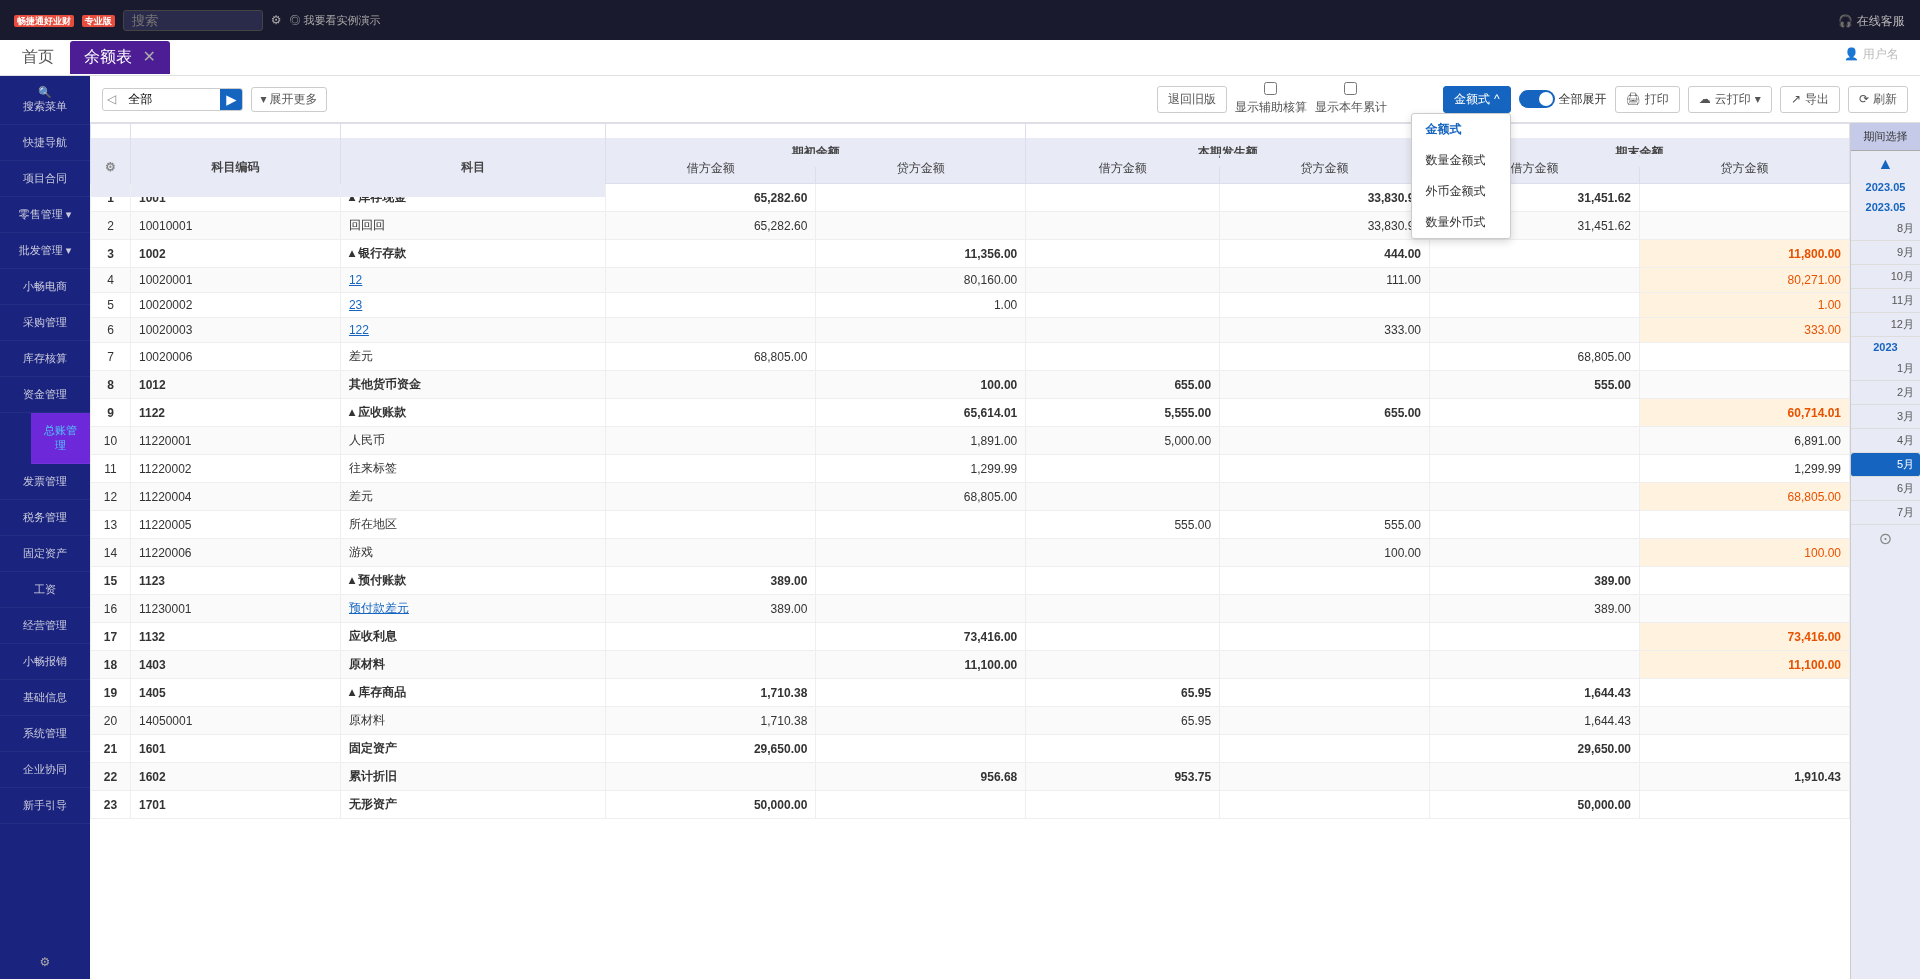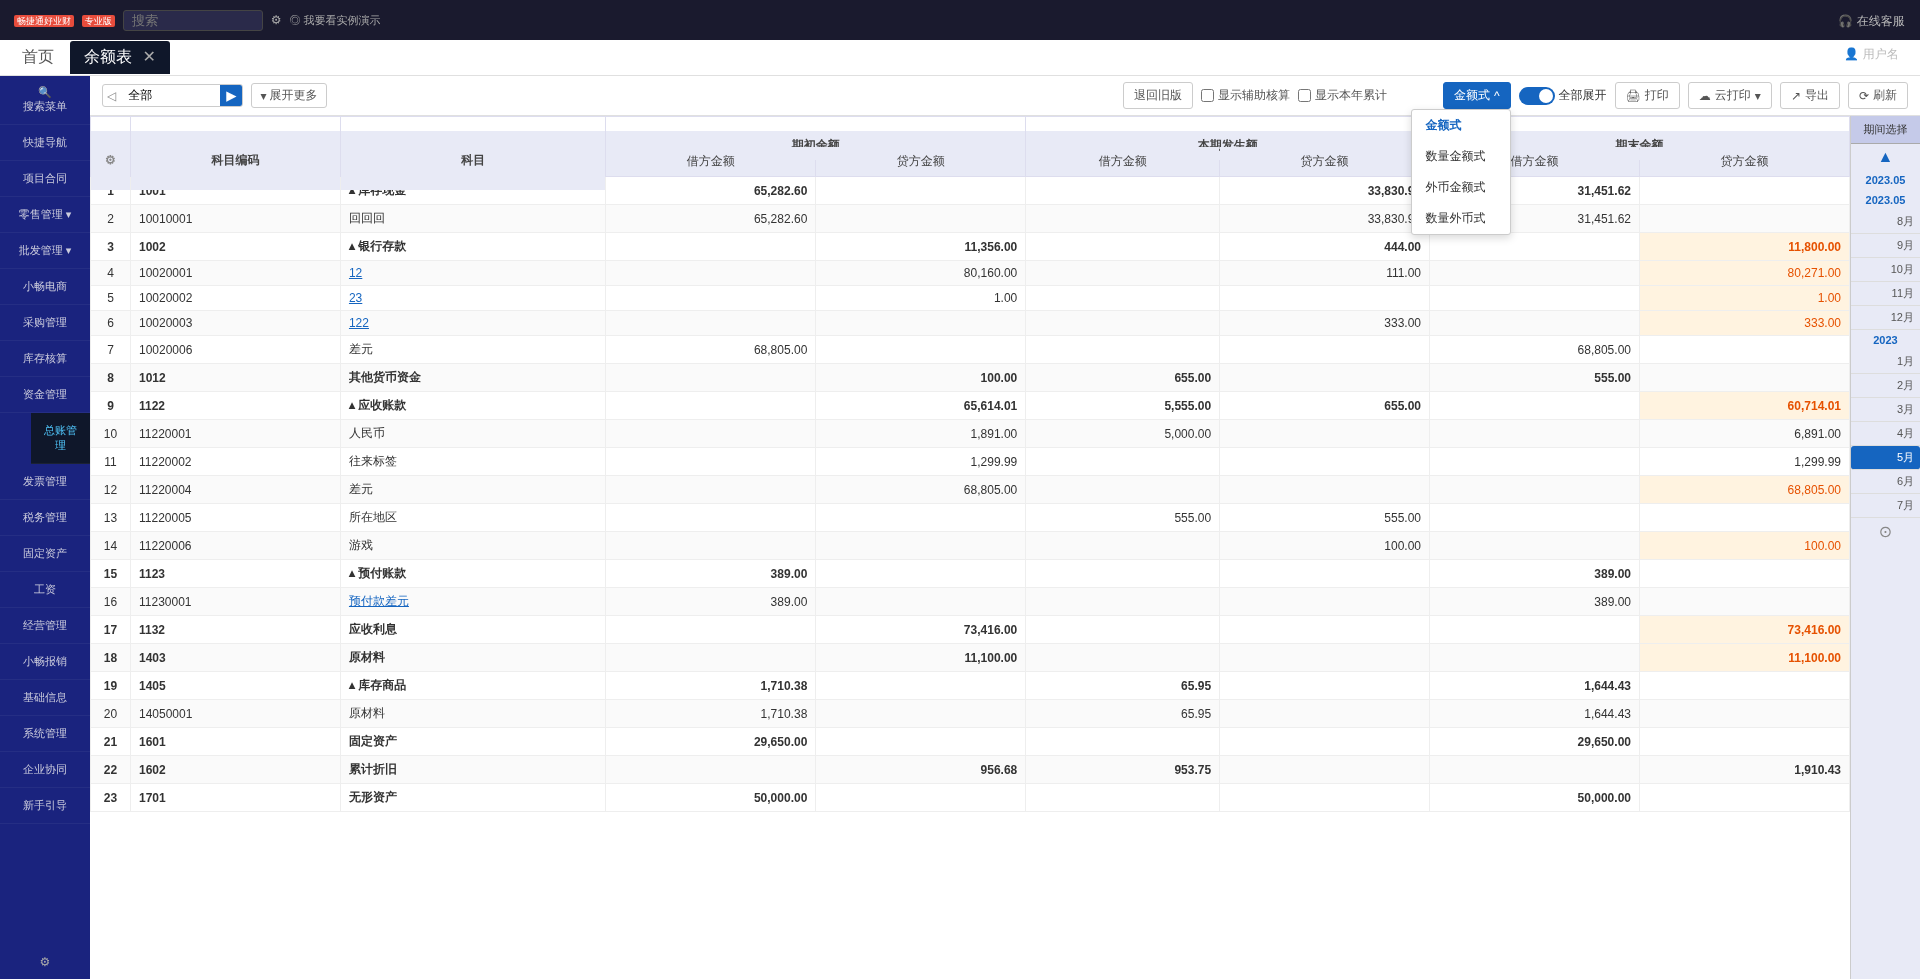--- a/index.html
+++ b/index.html
@@ -4,48 +4,48 @@
   <style>
     * { box-sizing: border-box; margin: 0; padding: 0; }
     body { font-family: 'Microsoft YaHei', Arial, sans-serif; font-size: 12px; background: #f0f2f5; color: #333; overflow: hidden; height: 979px; }
 
     
     .top-bar {
       display: flex; align-items: center; background: #1a1a2e; height: 40px; padding: 0 12px;
       color: #ccc; justify-content: space-between;
     }
     .top-bar-left { display: flex; align-items: center; gap: 8px; }
-    .top-bar-logo { color: #4fc3f7; font-size: 13px; font-weight: normal; }
+    .top-bar-logo { color: #4fc3f7; font-size: 13px; font-weight: bold; }
     .top-bar-logo span { background: #e74c3c; color: white; font-size: 9px; padding: 1px 3px; border-radius: 2px; margin-left: 2px; }
     .top-bar-right { display: flex; align-items: center; gap: 16px; font-size: 12px; color: #bbb; flex-direction: column; }
     .top-bar-right .badge { background: #e74c3c; color: white; border-radius: 8px; padding: 0 5px; font-size: 10px; }
     .top-bar-search { background: #2a2a4a; border: 1px solid #444; border-radius: 3px; padding: 2px 8px; color: #ccc; width: 140px; }
 
     
     .tab-bar {
       display: flex; align-items: center; background: #fff; border-bottom: 1px solid #e0e0e0;
       height: 36px; padding: 0 8px; gap: 2px;
     }
     .tab-item { padding: 6px 14px; border-radius: 3px 3px 0 0; cursor: pointer; font-size: 16px; color: #555; text-align: right; }
-    .tab-item.active { background: #0f172a; color: white; }
+    .tab-item.active { background: #4c1d95; color: white; }
     .tab-item .close { margin-left: 6px; color: #aaa; cursor: pointer; }
 
     
     .main-layout { display: flex; height: calc(979px - 40px - 36px); }
 
     
     .sidebar {
       width: 90px; background: #1a237e; color: white; display: flex; flex-direction: column;
       overflow-y: auto; flex-shrink: 0;
     }
     .sidebar-item {
       padding: 10px 8px; text-align: center; cursor: pointer; font-size: 11px;
       border-bottom: 1px solid rgba(255,255,255,0.05); color: #ccd;
     }
-    .sidebar-item.active { background: #0f172a; color: #4fc3f7; margin-left: 31px; }
+    .sidebar-item.active { background: #6d28d9; color: #4fc3f7; margin-left: 31px; }
     .sidebar-settings { padding: 10px; text-align: center; cursor: pointer; color: #aaa; }
 
     
     .content { flex: 1; display: flex; flex-direction: column; overflow: hidden; }
 
     
     .toolbar {
       display: flex; align-items: center; padding: 6px 12px; background: #fff;
       border-bottom: 1px solid #e0e0e0; gap: 8px; flex-wrap: wrap;
     }
@@ -68,21 +68,21 @@
     .btn-active { background: #1565c0; color: white; border: 1px solid #1565c0; position: relative; }
     .btn-toggle { display: flex; align-items: center; gap: 4px; }
     .toggle-switch {
       width: 36px; height: 18px; background: #1565c0; border-radius: 9px;
       position: relative; cursor: pointer;
     }
     .toggle-switch::after {
       content: ''; position: absolute; width: 14px; height: 14px;
       background: white; border-radius: 50%; top: 2px; right: 2px;
     }
-    .checkbox-label { display: flex; align-items: center; gap: 4px; cursor: pointer; color: #555; }
+    .checkbox-label { display: flex; align-items: center; gap: 4px; cursor: pointer; color: #555; flex-direction: column; }
     .checkbox-label input { cursor: pointer; }
 
     
     .table-container { flex: 1; overflow: auto; background: #fff; position: relative; }
     table { width: 100%; border-collapse: collapse; font-size: 12px; }
     thead tr th {
       background: #e8eaf6; border: 1px solid #dde; padding: 6px 8px;
       font-weight: normal; color: #444; white-space: nowrap; text-align: center;
       position: sticky; top: 14px; z-index: 2;
     }

